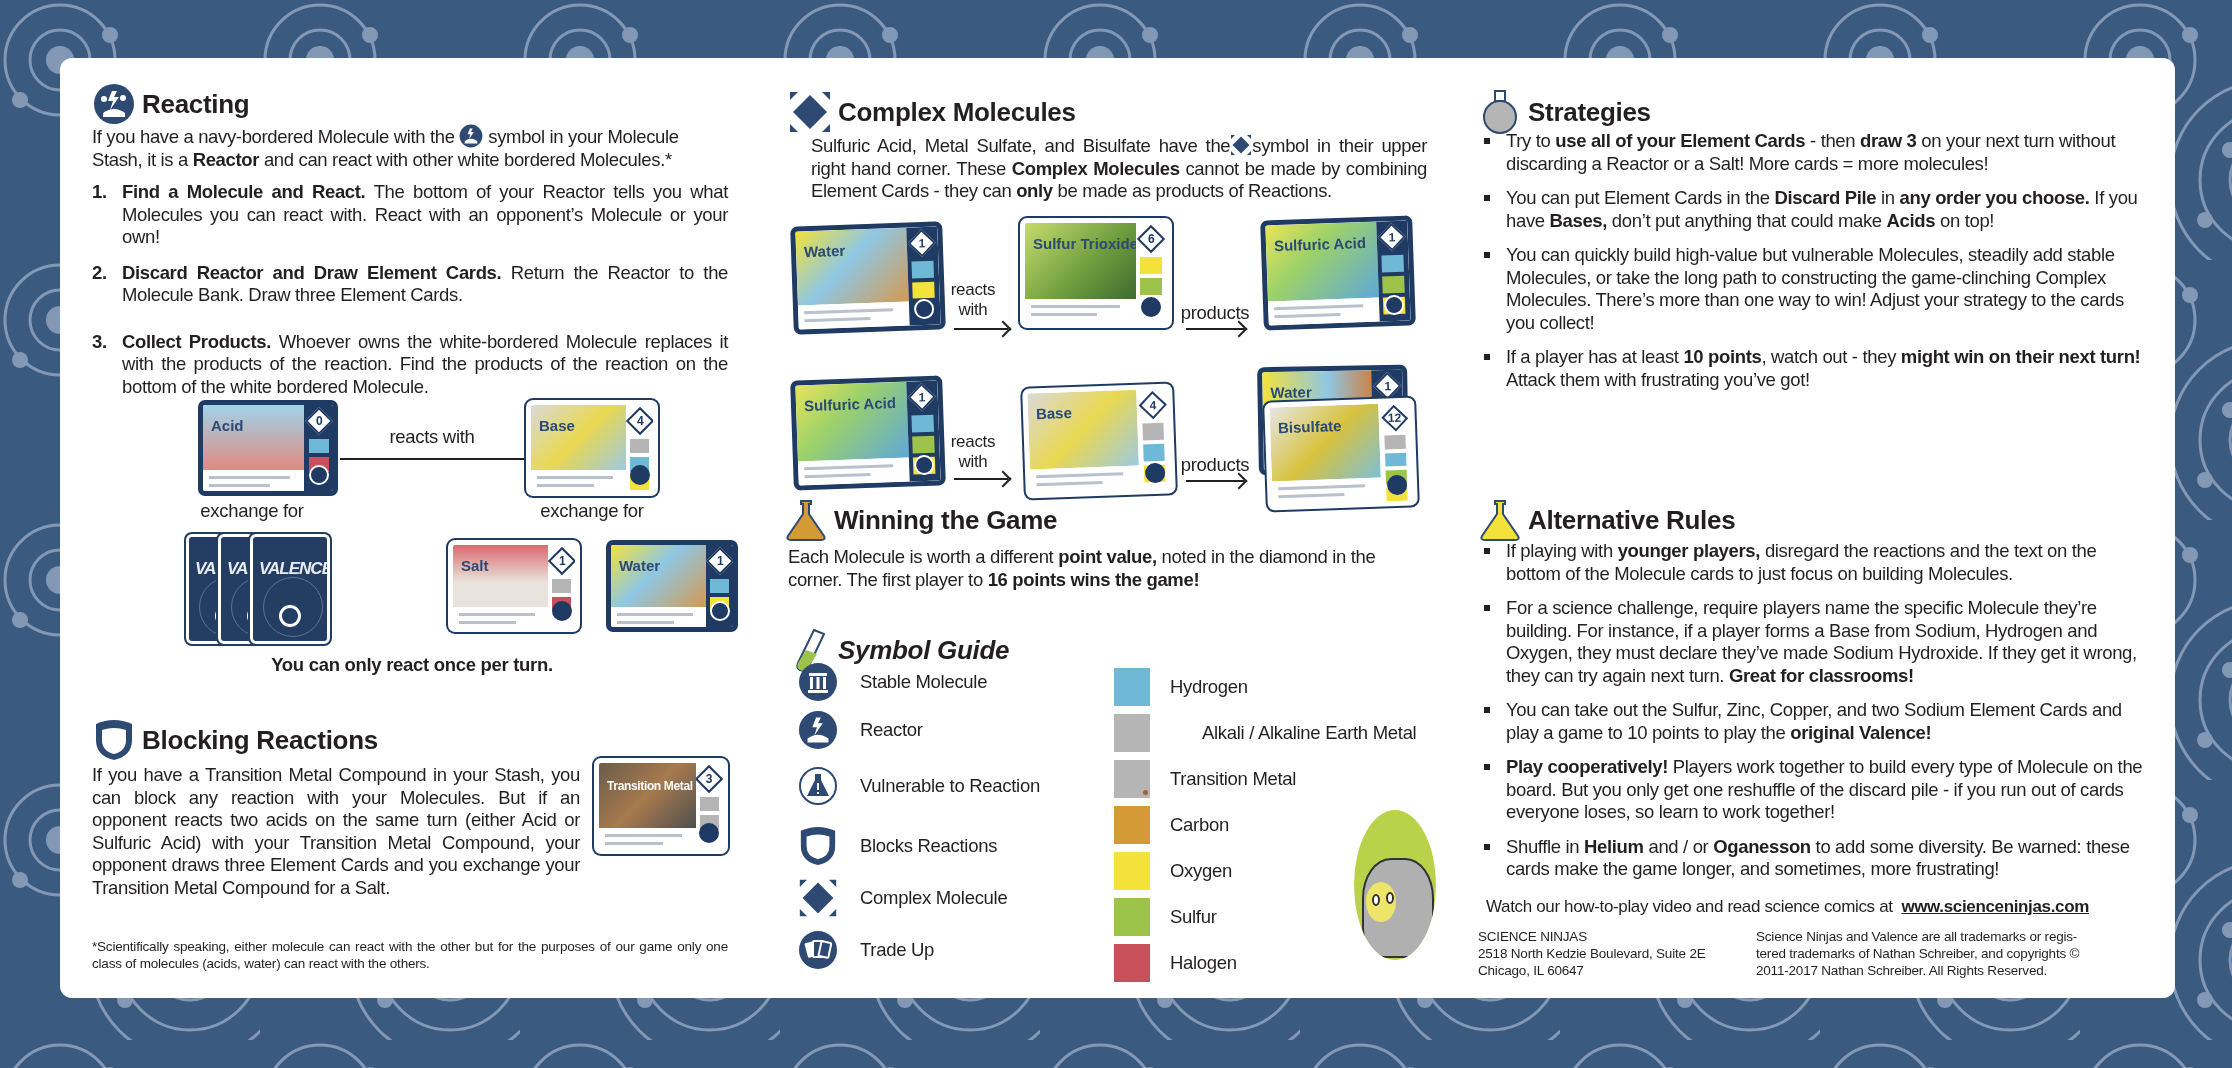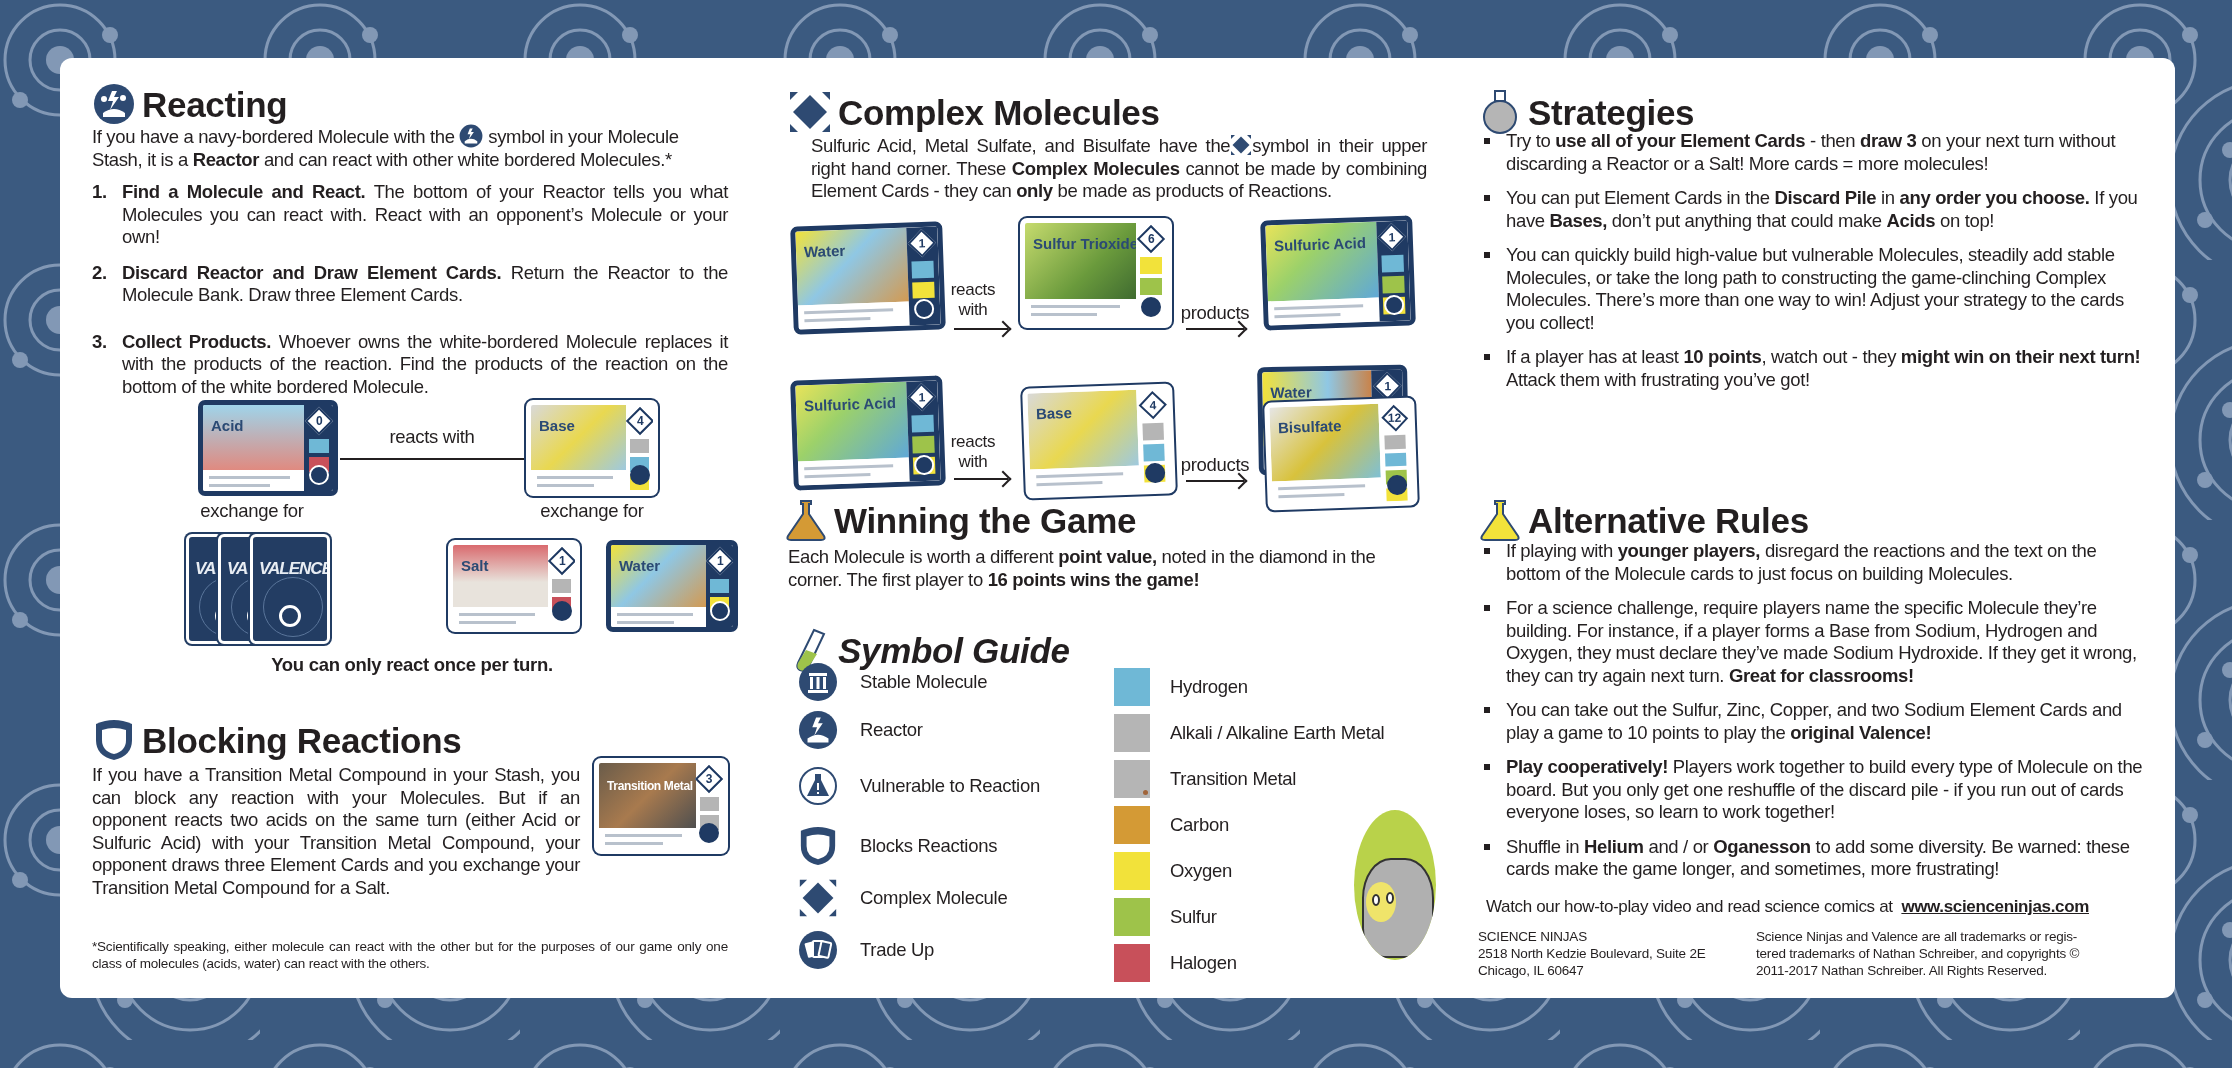--- a/index.html
+++ b/index.html
@@ -13,21 +13,21 @@
   .bg-pattern { position: absolute; inset: 0; z-index: 0; }
   .panel {
     position: absolute; left: 60px; top: 58px; width: 2115px; height: 940px;
     background: #fff; border-radius: 12px; z-index: 1;
   }
   .col { position: absolute; top: 0; }
   .col1 { left: 32px; width: 630px; }
   .col2 { left: 728px; width: 678px; }
   .col3 { left: 1418px; width: 668px; }
 
-  h2.sec { font-size: 35px; font-weight: bold; display: flex; align-items: center; gap: 6px; line-height: 1; letter-spacing: -0.3px; }
+  h2.sec { font-size: 26px; font-weight: bold; display: flex; align-items: center; gap: 6px; line-height: 1; letter-spacing: -0.3px; }
   .sec .ico { width: 44px; height: 44px; flex: none; display: inline-flex; align-items: center; justify-content: center; }
   p.body, .body { font-size: 18.5px; line-height: 22.5px; letter-spacing: -0.35px; }
   .just { text-align: justify; }
   b { font-weight: bold; }
 
   ol.steps { list-style: none; }
   ol.steps li { display: flex; font-size: 18.5px; line-height: 22.5px; letter-spacing: -0.35px; margin-top: 13px; text-align: justify; }
   ol.steps li .num { width: 30px; flex: none; font-weight: bold; }
   ol.steps li.gap { margin-top: 24px; }
 
@@ -455,21 +455,21 @@
             <rect x="22" y="12" width="10" height="15" rx="1" fill="#2e4a72" stroke="#fff" stroke-width="2" transform="rotate(12 27 19)"></rect>
           </svg>
         </span>
       <span>Trade Up</span>
     </div>
 
     <div class="el-row" style="top:610px;left:326px;">
         <span class="swatch" style="background:#6fb8d6"></span>
         <span>Hydrogen</span>
       </div>
-    <div class="el-row" style="top:656px;left:326px;">
+    <div class="el-row" style="top:656px;left:326px;gap:32px;">
         <span class="swatch" style="background:#b5b5b5"></span>
         <span>Alkali / Alkaline Earth Metal</span>
       </div>
     <div class="el-row" style="top:702px;left:326px;">
         <span class="swatch" style="background:#b5b5b5">
           <i style="position:absolute;right:2px;bottom:3px;width:5px;height:5px;border-radius:50%;background:#a0643a"></i>
         </span>
         <span>Transition Metal</span>
       </div>
     <div class="el-row" style="top:748px;left:326px;">

